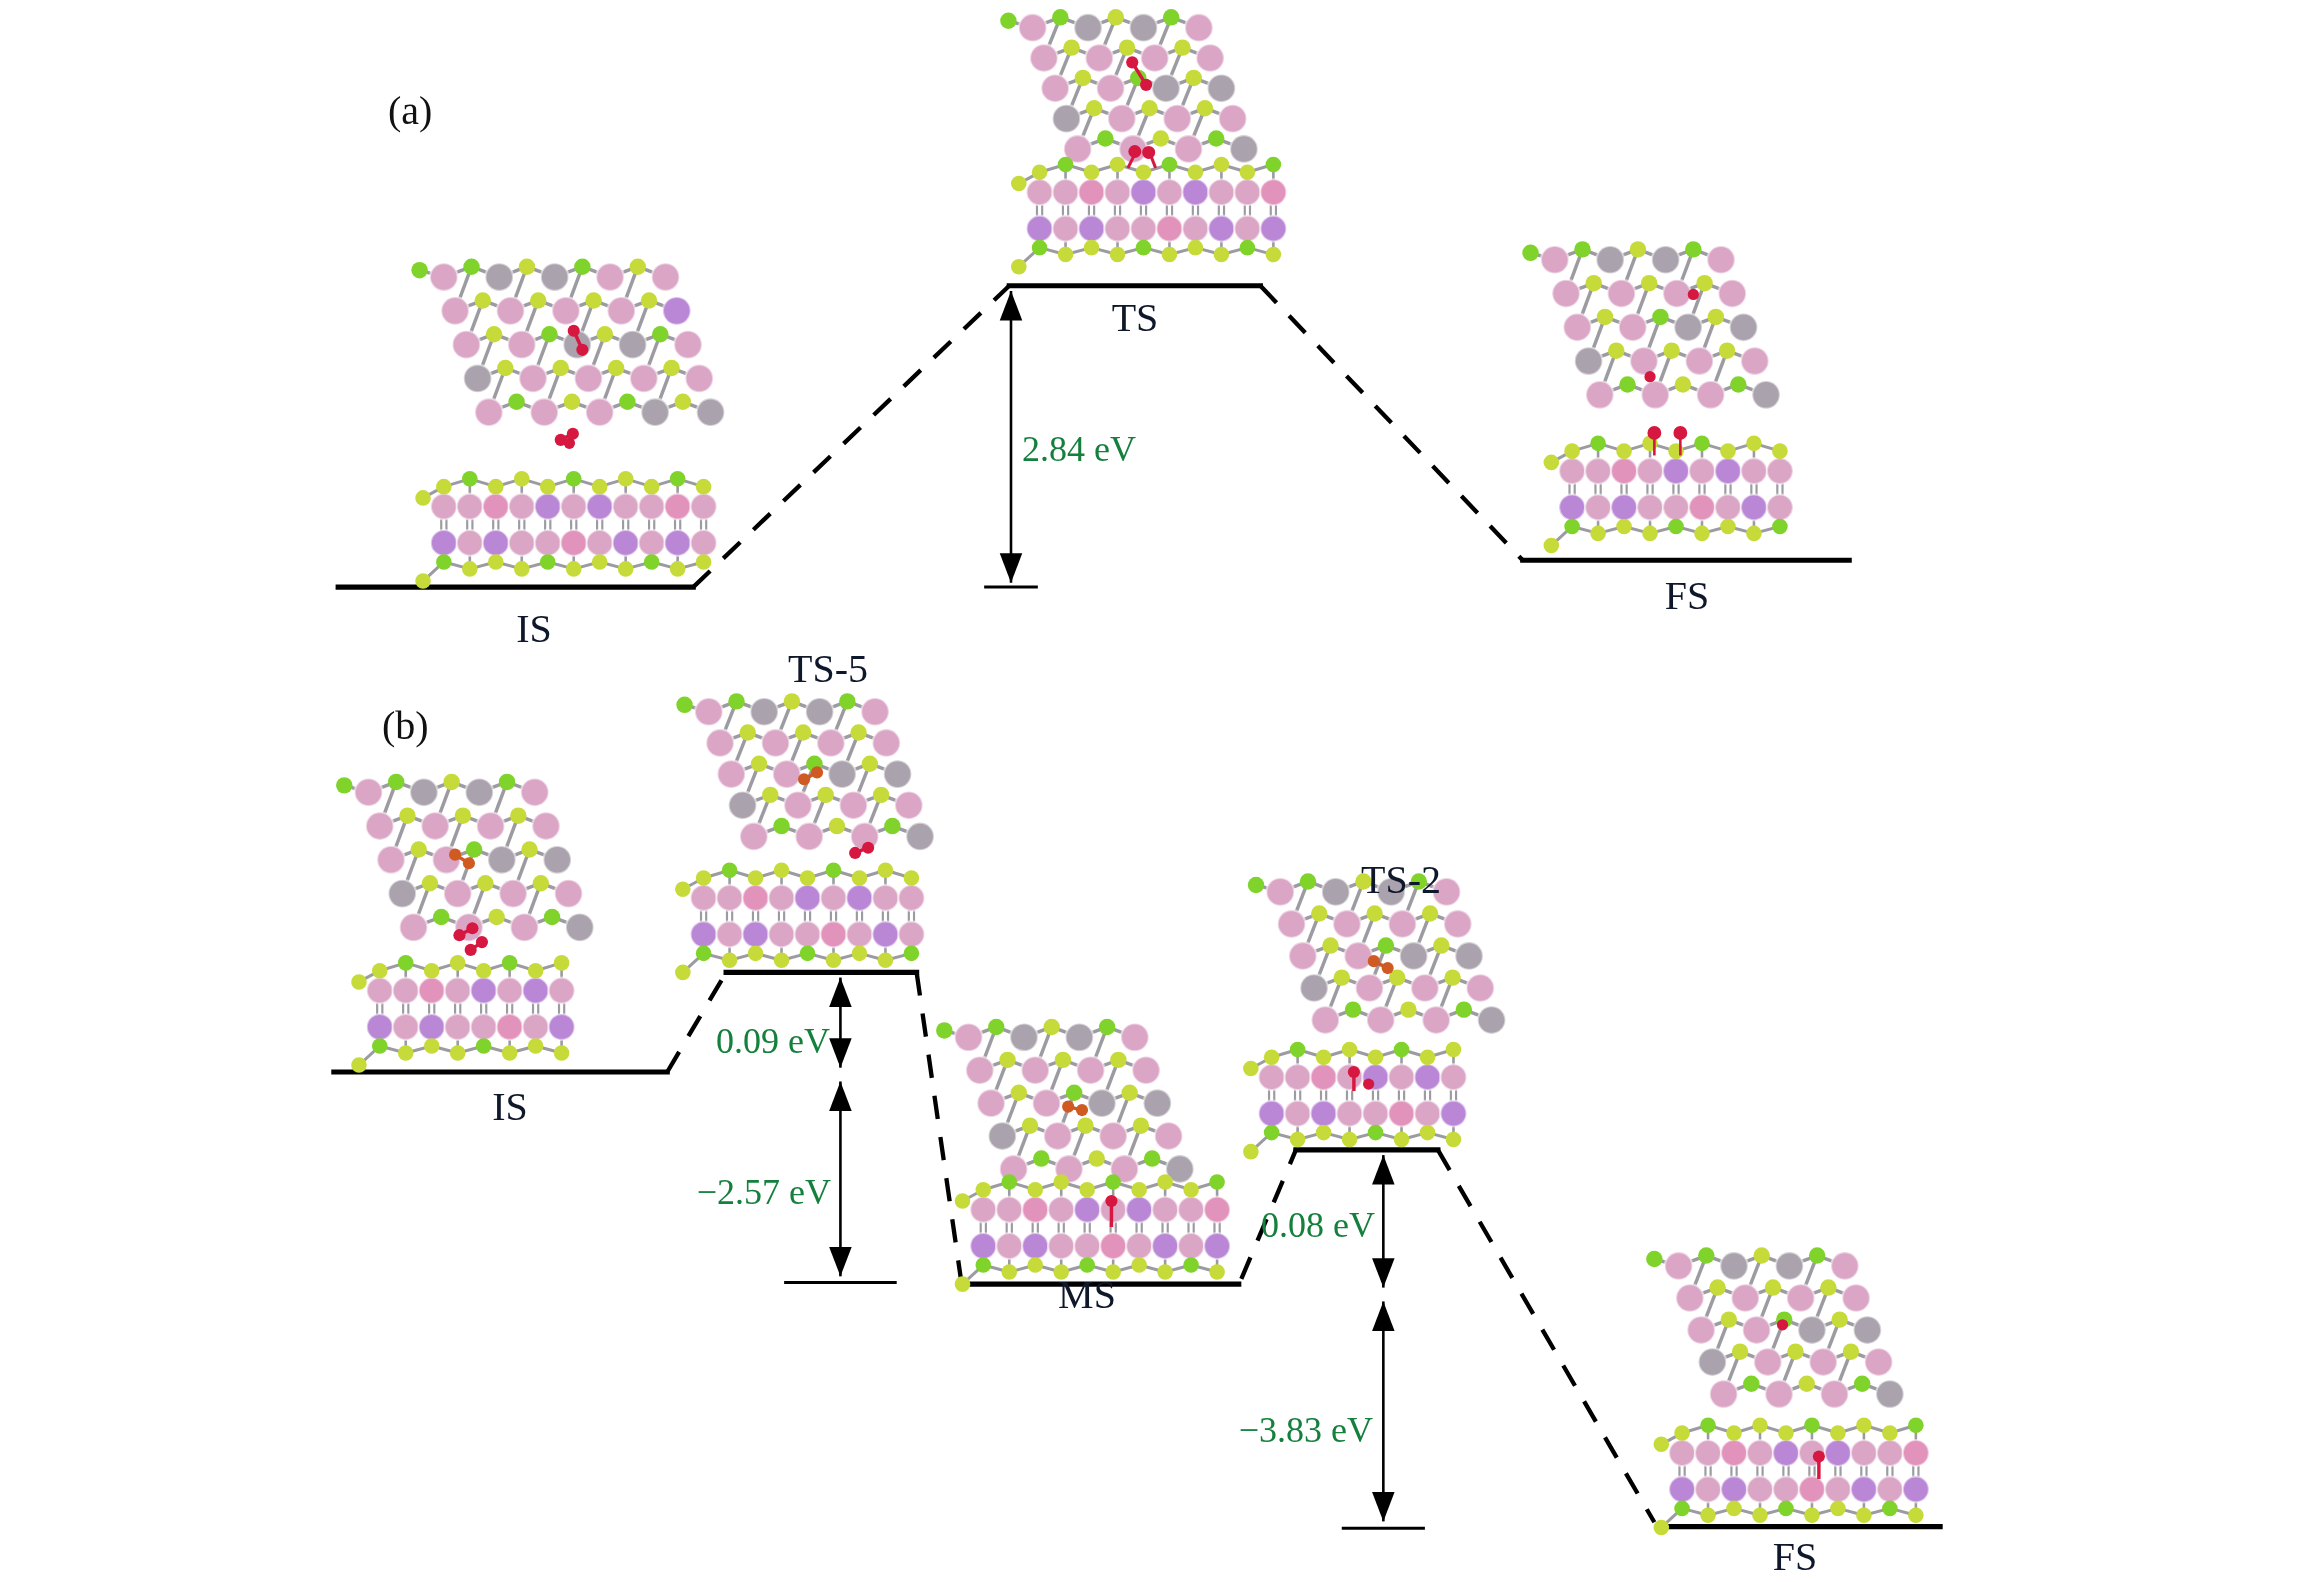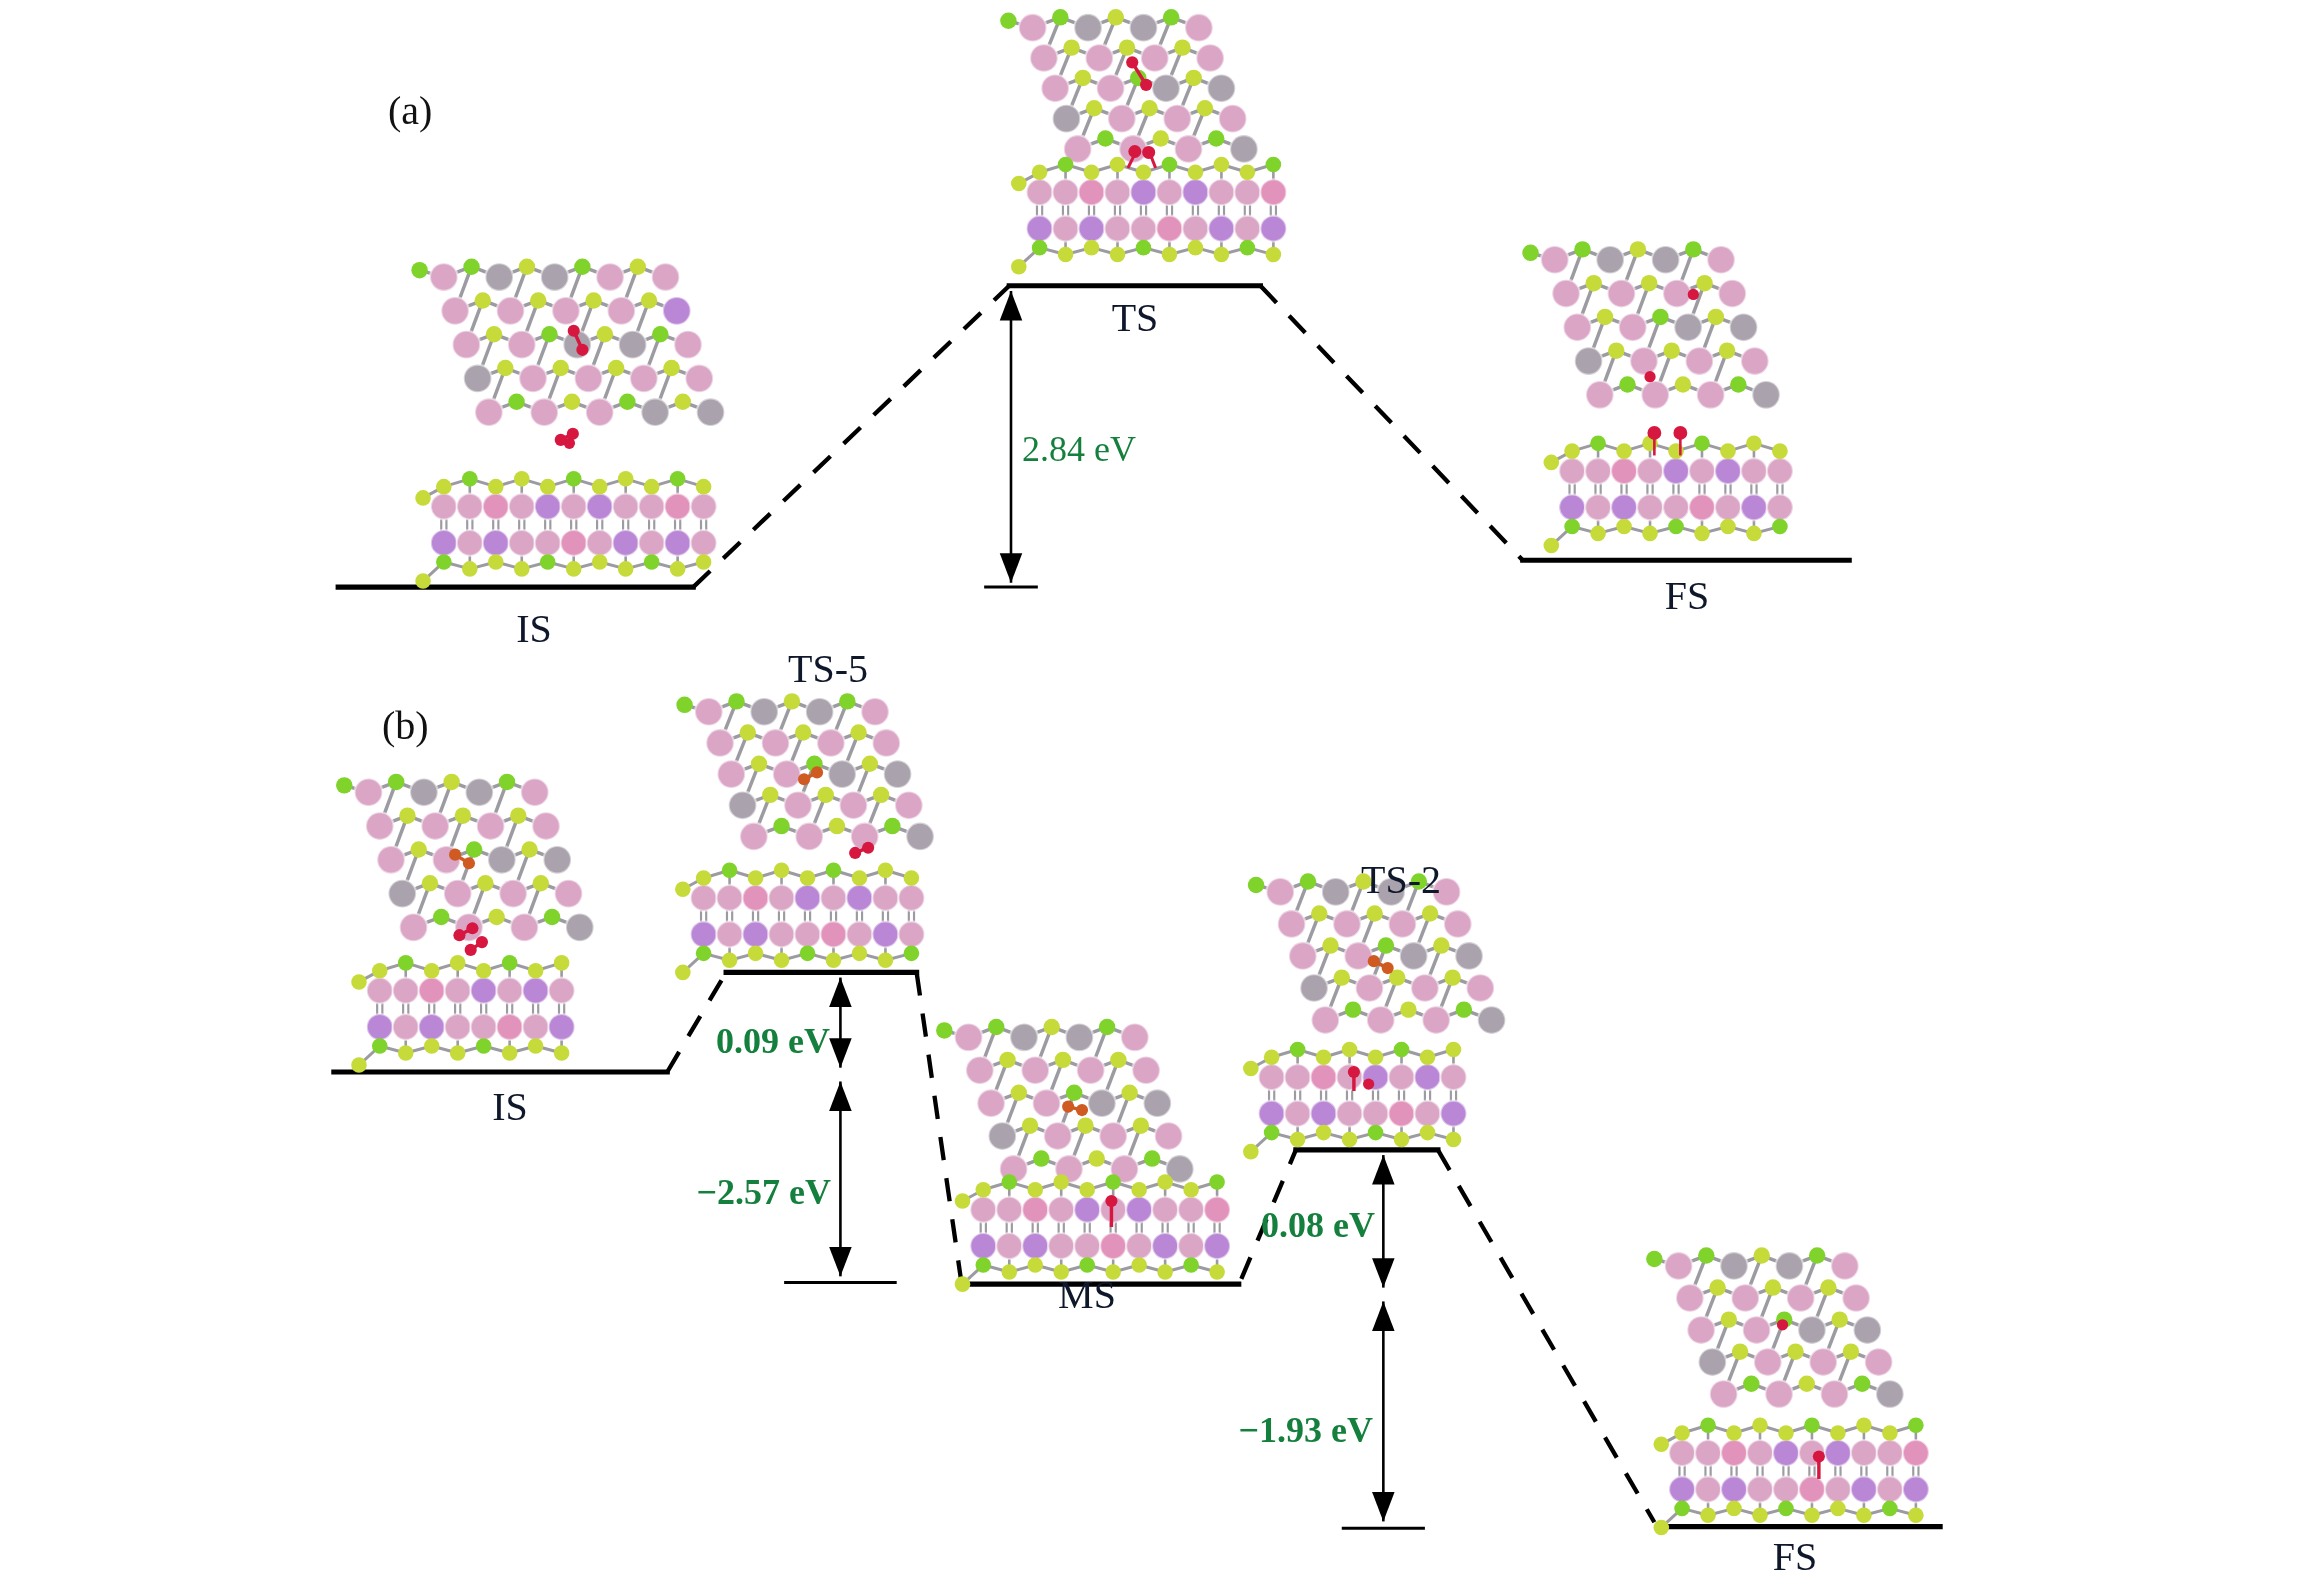--- a/index.html
+++ b/index.html
@@ -11,21 +11,21 @@
     font-family:"Liberation Serif","DejaVu Serif",serif;
   }
   #profiles,#molecules{position:absolute;left:0;top:0;}
   .lvl{stroke:#000;stroke-width:6;stroke-linecap:square;fill:none;}
   .dsh{stroke:#000;stroke-width:5;stroke-dasharray:27 21;fill:none;}
   .arr{stroke:#000;stroke-width:3;fill:none;}
   .tick{stroke:#000;stroke-width:3.5;fill:none;}
   .plabel{position:absolute;font-size:40px;color:#111;white-space:nowrap;}
   .slabel{position:absolute;font-size:40px;color:#0f172a;white-space:nowrap;transform:translateX(-50%);}
   .elabel{position:absolute;font-size:36px;color:#15803d;white-space:nowrap;}
-  .elabel.right{transform:translateX(-100%);font-weight:bold;}
+  .elabel.right{transform:translateX(-100%);}
 </style>
 </head>
 <body>
 
 <div id="canvas">
 
   <svg id="profiles" width="2319" height="1582" viewBox="0 0 2677 1827">
     <defs>
       <marker id="mEnd" markerUnits="userSpaceOnUse" markerWidth="38" markerHeight="30" refX="35" refY="15" orient="auto">
         <path d="M1,2 L35,15 L1,28 Z" fill="#000"></path>
@@ -1624,16 +1624,16 @@
 
   <div class="slabel" style="left:510px;top:1083px">IS</div>
   <div class="slabel" style="left:828px;top:645px">TS-5</div>
   <div class="slabel" style="left:1087px;top:1271px">MS</div>
   <div class="slabel" style="left:1401px;top:856px">TS-2</div>
   <div class="slabel" style="left:1795px;top:1533px">FS</div>
 
   <div class="elabel right" style="left:830px;top:1020px">0.09 eV</div>
   <div class="elabel right" style="left:831px;top:1171px">−2.57 eV</div>
   <div class="elabel right" style="left:1375px;top:1204px">0.08 eV</div>
-  <div class="elabel right" style="left:1373px;top:1409px">−1.93 eV</div>
+  <div class="elabel right" style="left:1373px;top:1409px">−3.83 eV</div>
 
 </div>
 
 
 </body></html>

